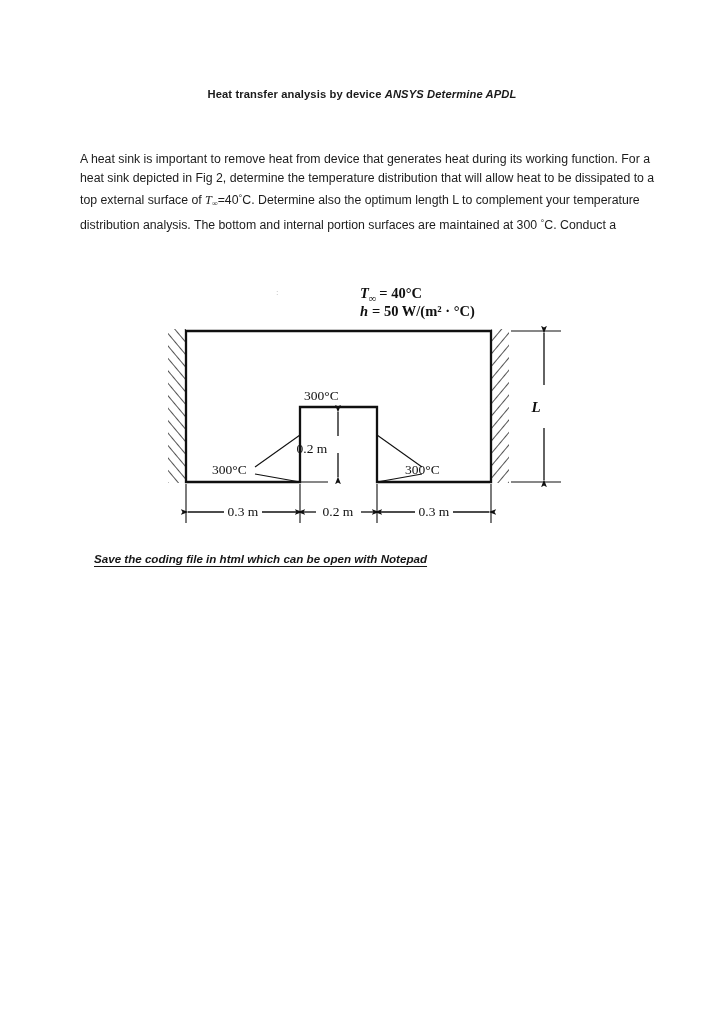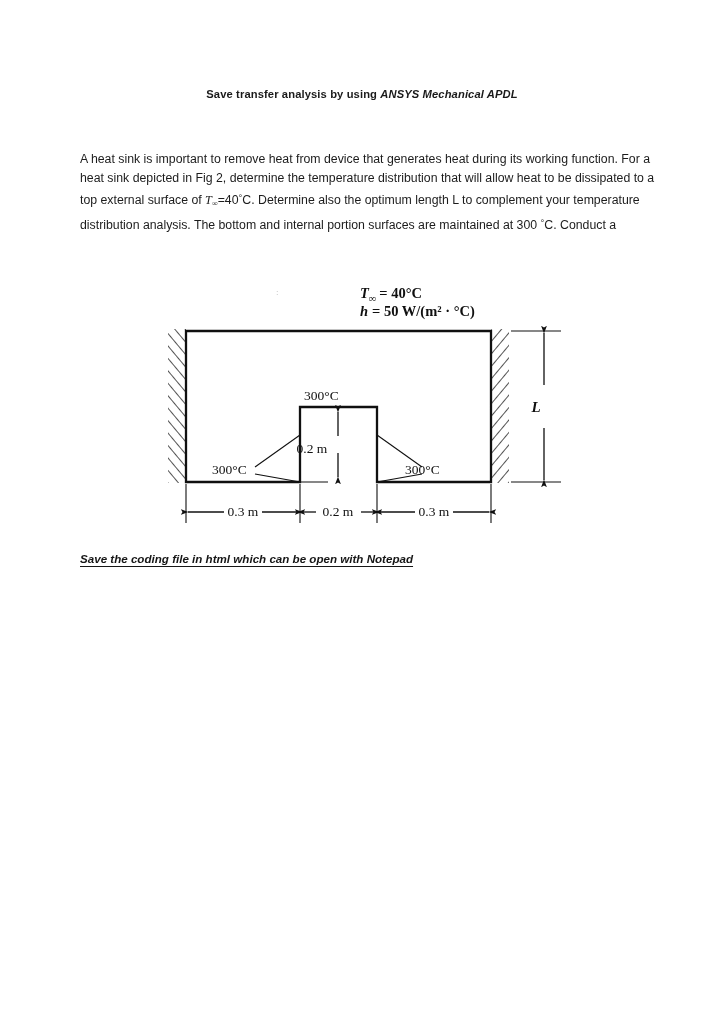--- a/index.html
+++ b/index.html
@@ -64,36 +64,36 @@
     top: 275px;
     width: 420px;
     height: 255px;
   }
   .figure svg { display: block; }
 
   
   .footer-note {
     position: absolute;
     top: 552px;
-    left: 80px;
+    left: 94px;
     font-size: 11.6px;
     font-weight: bold;
     font-style: italic;
     text-decoration: underline;
     text-underline-offset: 2.5px;
     color: #161616;
   }
 </style>
 </head>
 <body>
 
 <div class="page">
 
   <div class="doc-title">
-    <span>Save transfer analysis by using </span><span class="emph">ANSYS Mechanical APDL</span>
+    <span>Heat transfer analysis by device </span><span class="emph">ANSYS Determine APDL</span>
   </div>
 
   <div class="body-para">
     <span>A heat sink is important to remove heat from device that generates heat during its working function. For a heat sink depicted in Fig 2, determine the temperature distribution that will allow heat to be dissipated to a top external surface of </span><span class="var">T</span><sub>∞</sub><span>=40</span><span class="deg">°</span><span>C. Determine also the optimum length L to complement your temperature distribution analysis. The bottom and internal portion surfaces are maintained at 300 </span><span class="deg">°</span><span>C. Conduct a</span>
   </div>
 
   <div class="figure">
     <svg width="420" height="255" viewBox="0 0 420 255" xmlns="http://www.w3.org/2000/svg">
       <defs>
 

